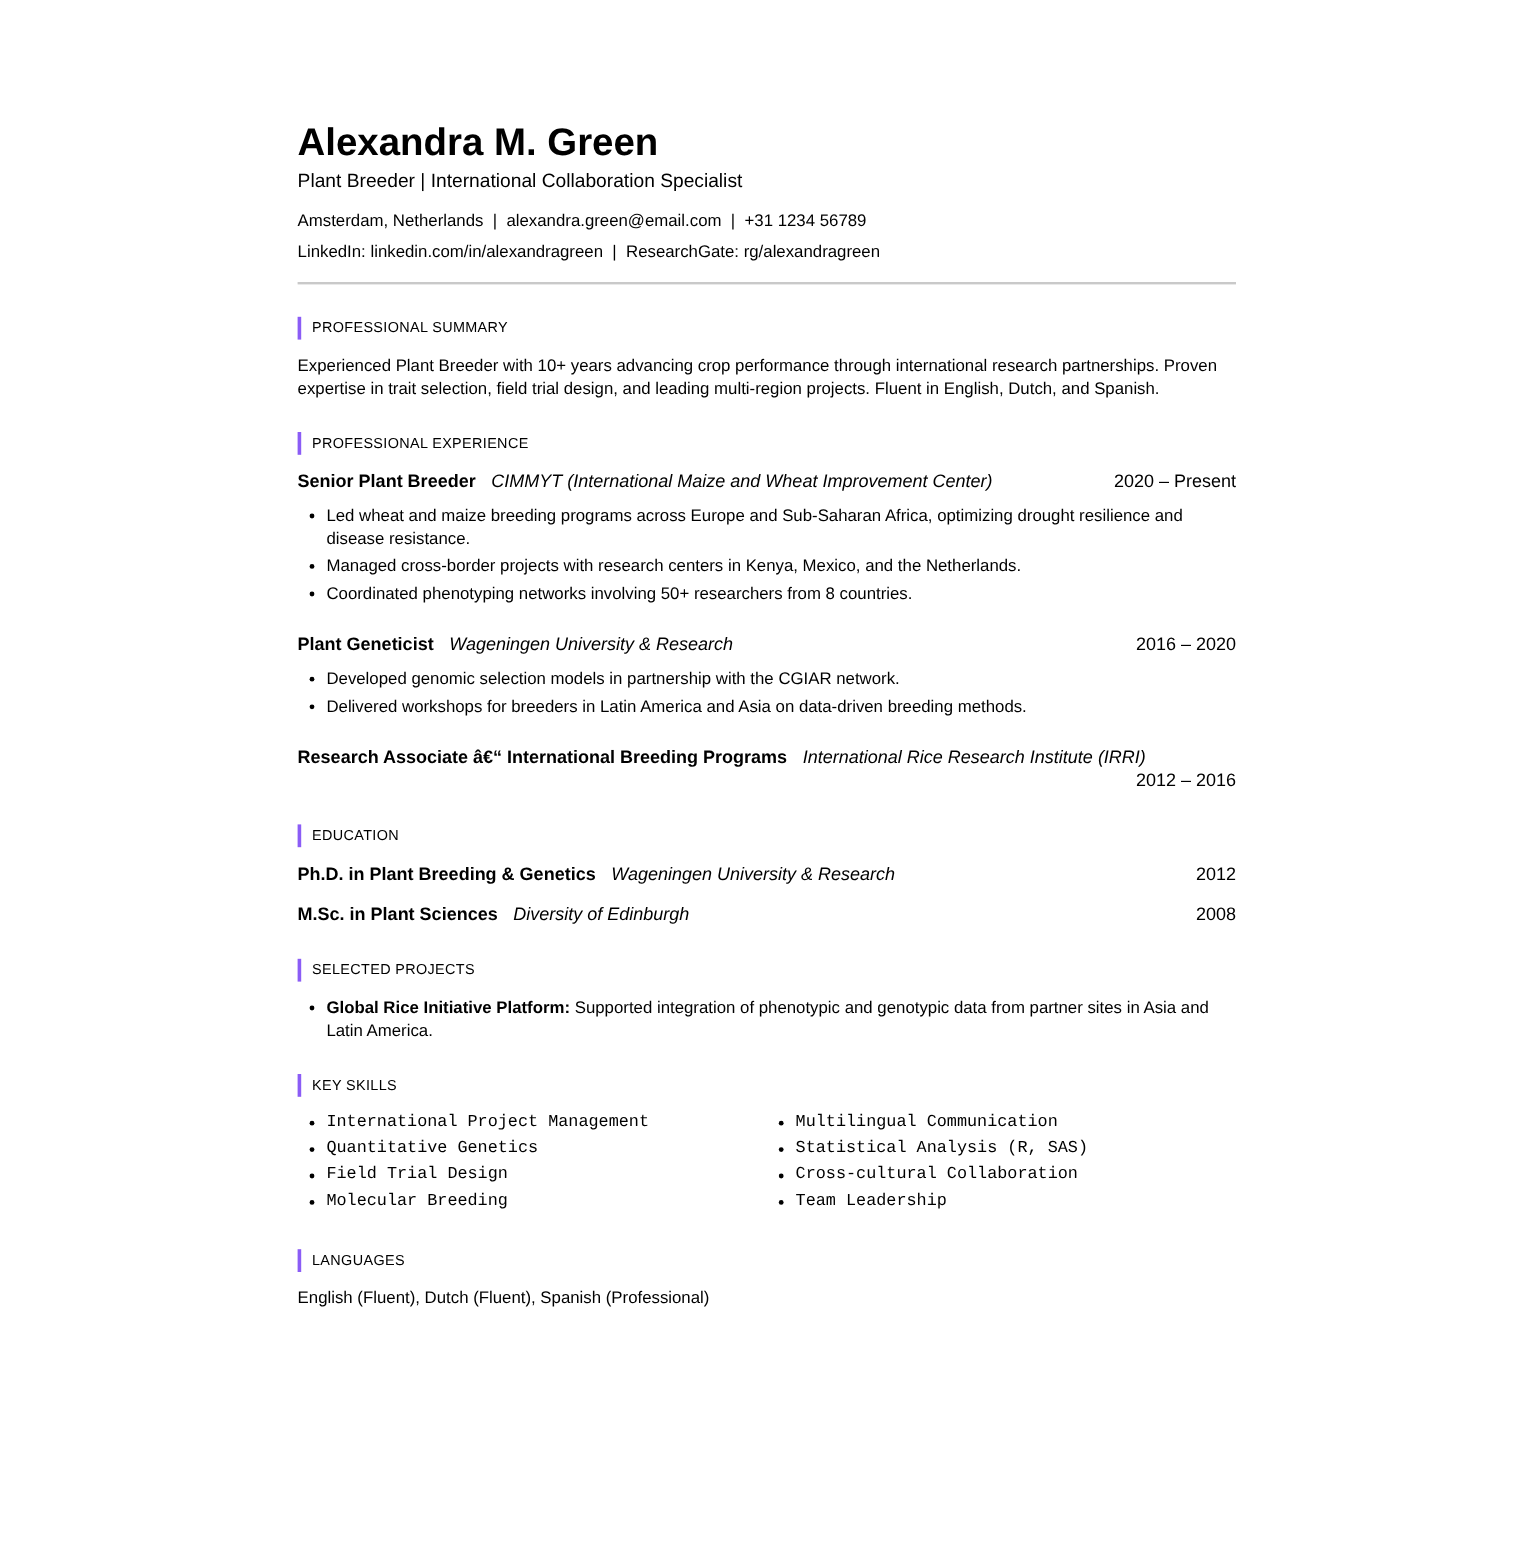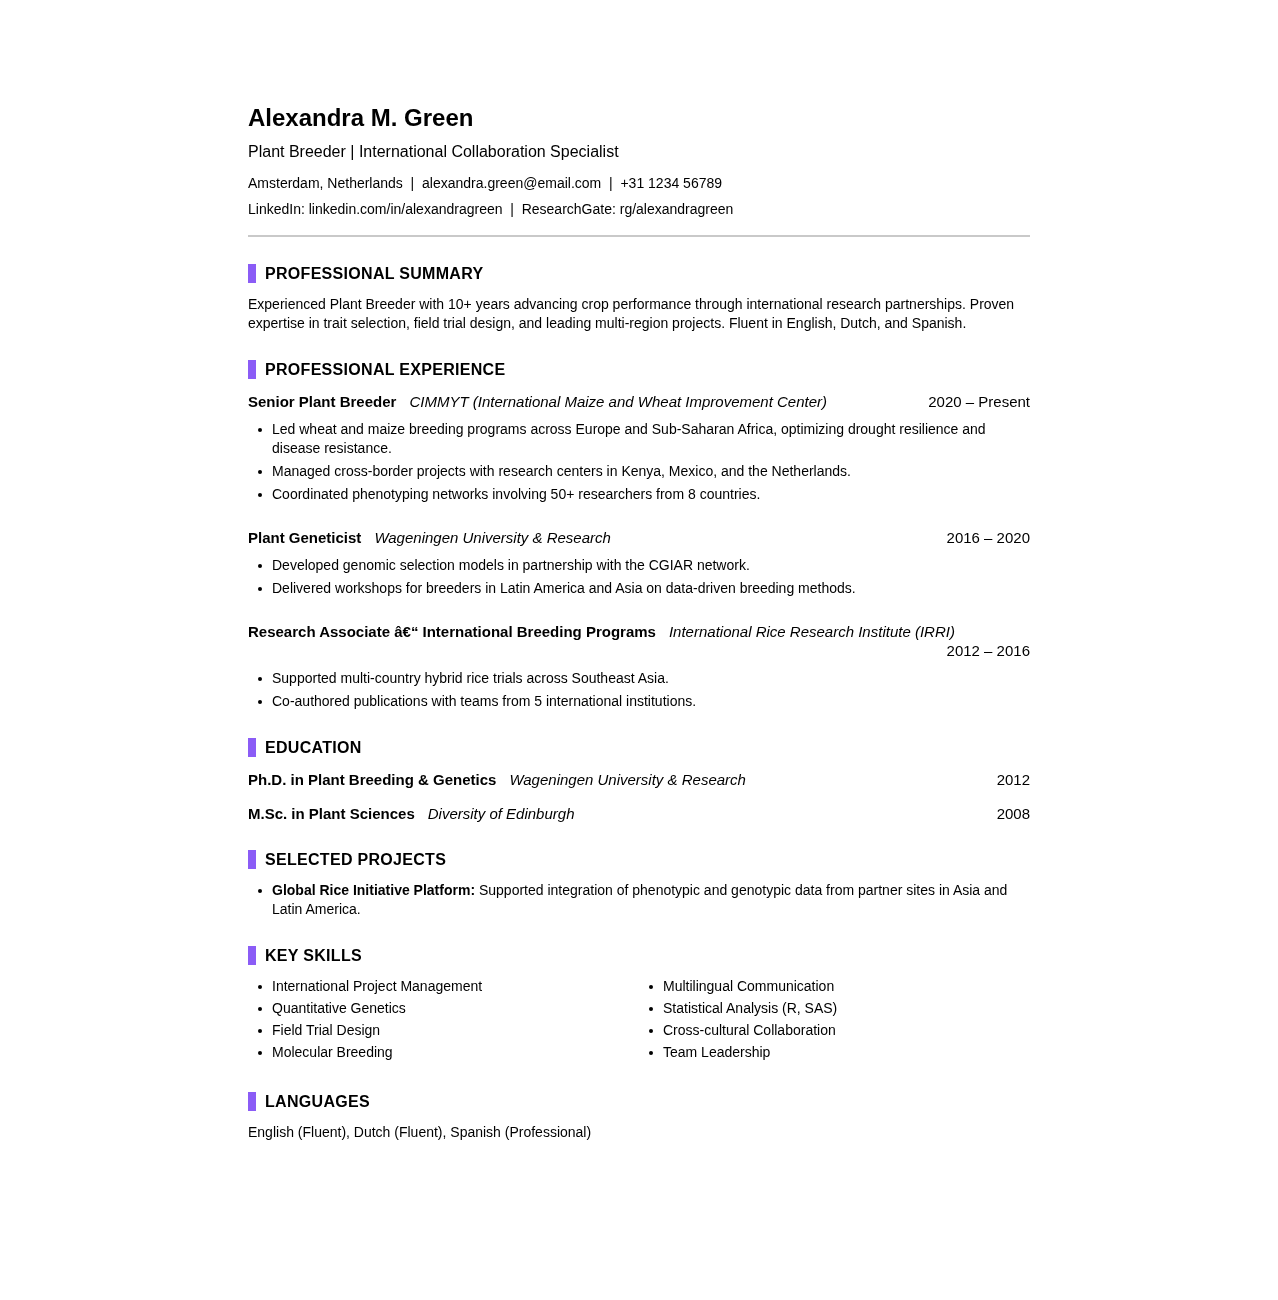--- a/index.html
+++ b/index.html
@@ -19,21 +19,21 @@
   .resume {
     position: absolute;
     left: 248px;
     top: 101px;
     width: 782px;
   }
 
   
   .person-name {
     margin: 0;
-    font-size: 24px;
+    font-size: 32px;
     font-weight: bold;
     line-height: 34px;
   }
   .person-title {
     margin-top: 7px;
     font-size: 16px;
     line-height: 19px;
   }
   .contact-block { margin-top: 9px; }
   .contact-line {
@@ -44,25 +44,25 @@
   .divider {
     border: none;
     border-top: 2px solid #c9c9c9;
     margin: 13px 0 0 0;
   }
 
   
   .section { margin-top: 27px; }
   .section-heading {
     margin: 0;
-    font-size: 16px;
-    font-weight: bold;
+    font-size: 12px;
+    font-weight: normal;
     line-height: 19px;
     letter-spacing: 0.3px;
-    border-left: 8px solid #8b5cf6;
+    border-left: 3px solid #8b5cf6;
     padding-left: 9px;
   }
   .body-text {
     margin: 12px 0 0 0;
     font-size: 14px;
     line-height: 19px;
   }
 
   
   ul.bullets {
@@ -115,21 +115,21 @@
   .edu-degree { font-weight: bold; }
   .edu-school { font-style: italic; margin-left: 13px; }
   .edu-year { margin-left: auto; white-space: nowrap; }
 
   
   .project-label { font-weight: bold; }
 
   
   .skills-columns { display: flex; }
   .skills-col { width: 50%; }
-  .skills-col ul.bullets { margin-top: 12px; }
+  .skills-col ul.bullets { margin-top: 12px; font-family: Liberation Mono, monospace; }
   .skills-col ul.bullets li { margin-bottom: 3px; }
 </style>
 </head>
 <body>
 
 <div class="page">
   <div class="resume">
 
     <header>
       <h1 class="person-name">Alexandra M. Green</h1>
@@ -174,24 +174,20 @@
           <li>Delivered workshops for breeders in Latin America and Asia on data-driven breeding methods.</li>
         </ul>
       </div>
 
       <div class="job">
         <div class="job-header">
           <span class="job-title">Research Associate â€“ International Breeding Programs</span>
           <span class="job-org">International Rice Research Institute (IRRI)</span>
           <span class="job-date">2012 – 2016</span>
         </div>
-        <ul class="bullets">
-          <li>Supported multi-country hybrid rice trials across Southeast Asia.</li>
-          <li>Co-authored publications with teams from 5 international institutions.</li>
-        </ul>
       </div>
     </section>
 
     <section class="section">
       <h2 class="section-heading">EDUCATION</h2>
 
       <div class="edu-row">
         <span class="edu-degree">Ph.D. in Plant Breeding &amp; Genetics</span>
         <span class="edu-school">Wageningen University &amp; Research</span>
         <span class="edu-year">2012</span>

